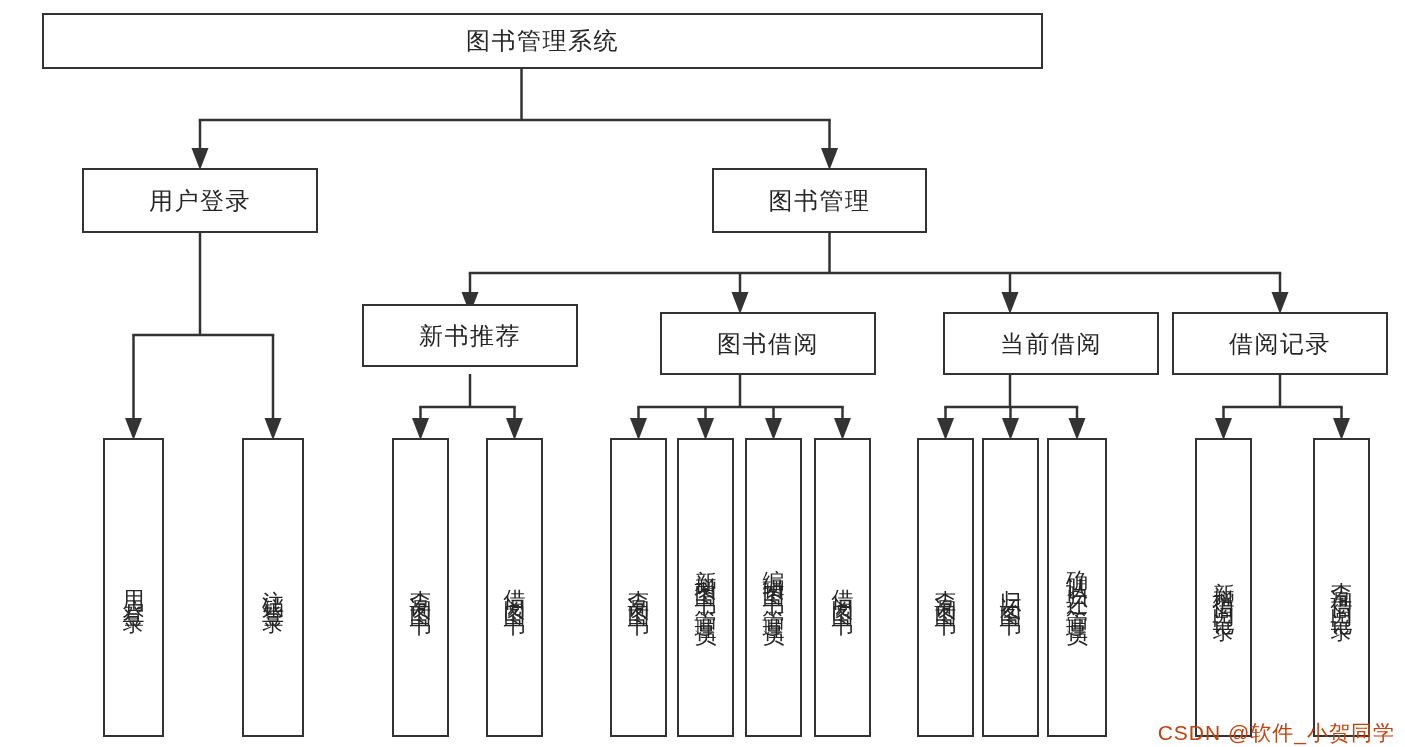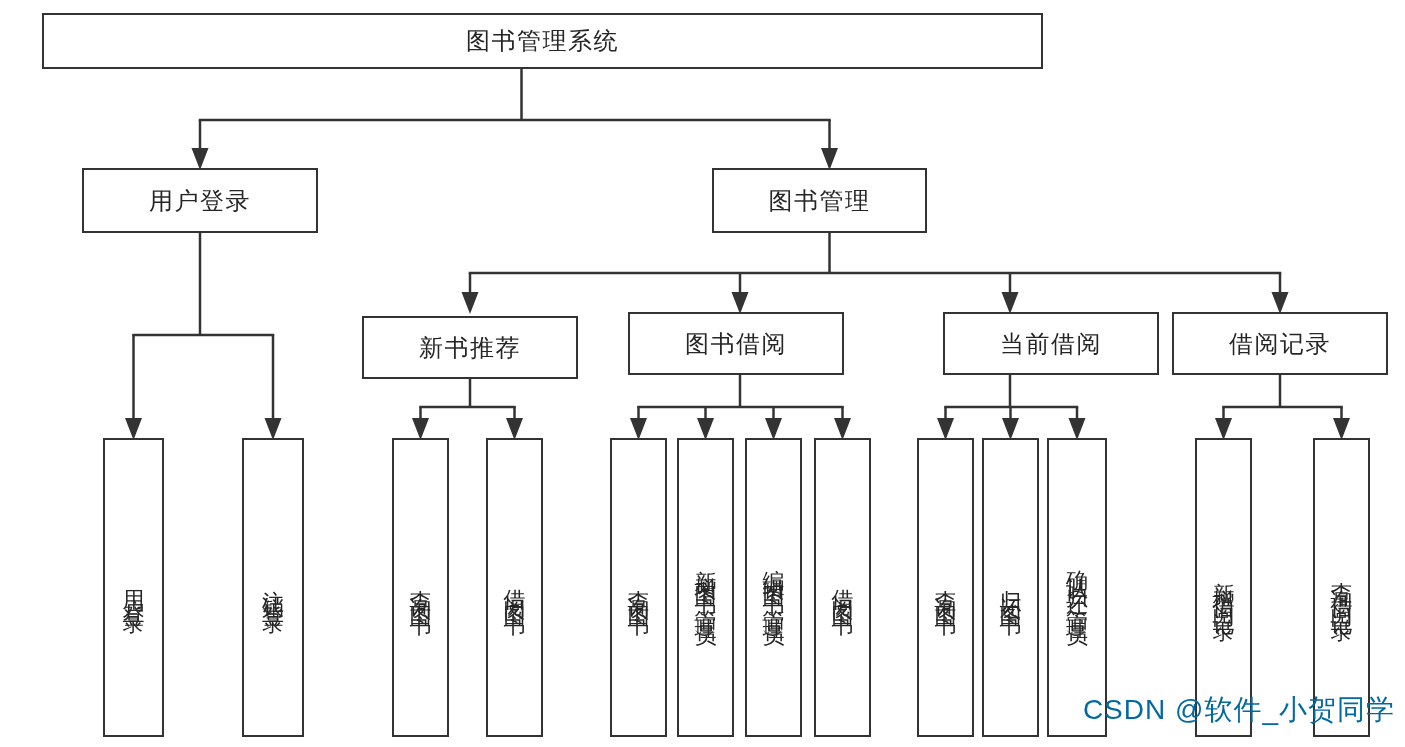--- a/index.html
+++ b/index.html
@@ -35,24 +35,24 @@
     writing-mode: vertical-rl;
     text-orientation: mixed;
     font-size: 22px;
     letter-spacing: 8px;
     line-height: 1;
     white-space: nowrap;
   }
   #watermark {
     position: absolute;
     right: 10px;
-    bottom: 18px;
-    font-size: 28px;
+    bottom: 0;
+    font-size: 21px;
     letter-spacing: 1px;
-    color: #0369a1;
+    color: #c2410c;
     white-space: nowrap;
     z-index: 5;
   }
 </style>
 </head>
 <body>
 
 <div id="canvas">
   <svg id="connector-svg" xmlns="http://www.w3.org/2000/svg">
       <line x1="521.5" y1="68" x2="521.5" y2="120" stroke="#333333" stroke-width="2.5"></line>
@@ -111,24 +111,24 @@
   <div id="nodes-layer">
       <div class="node h" style="left: 21px; top: 13px; width: 1001px; height: 56px; border-color: rgb(51, 51, 51); margin-left: 21px;">
         <span class="lbl">图书管理系统</span>
       </div>
       <div class="node h" style="left: 82px; top: 168px; width: 236px; height: 65px; border-color: rgb(51, 51, 51);">
         <span class="lbl">用户登录</span>
       </div>
       <div class="node h" style="left: 712px; top: 168px; width: 215px; height: 65px; border-color: rgb(51, 51, 51);">
         <span class="lbl">图书管理</span>
       </div>
-      <div class="node h" style="left: 362px; top: 316px; width: 216px; height: 63px; border-color: rgb(51, 51, 51);">
+      <div class="node h" style="left: 362px; top: 304px; width: 216px; height: 63px; border-color: rgb(51, 51, 51);">
         <span class="lbl">新书推荐</span>
       </div>
-      <div class="node h" style="left: 628px; top: 312px; width: 216px; height: 63px; border-color: rgb(51, 51, 51);">
+      <div class="node h" style="left: 660px; top: 312px; width: 216px; height: 63px; border-color: rgb(51, 51, 51);">
         <span class="lbl">图书借阅</span>
       </div>
       <div class="node h" style="left: 902px; top: 312px; width: 216px; height: 63px; border-color: rgb(51, 51, 51); margin-left: 41px;">
         <span class="lbl">当前借阅</span>
       </div>
       <div class="node h" style="left: 1172px; top: 312px; width: 216px; height: 63px; border-color: rgb(51, 51, 51);">
         <span class="lbl">借阅记录</span>
       </div>
       <div class="node v" style="left: 103px; top: 438px; width: 61px; height: 299px; border-color: rgb(51, 51, 51);">
         <span class="lbl">用户登录</span>

